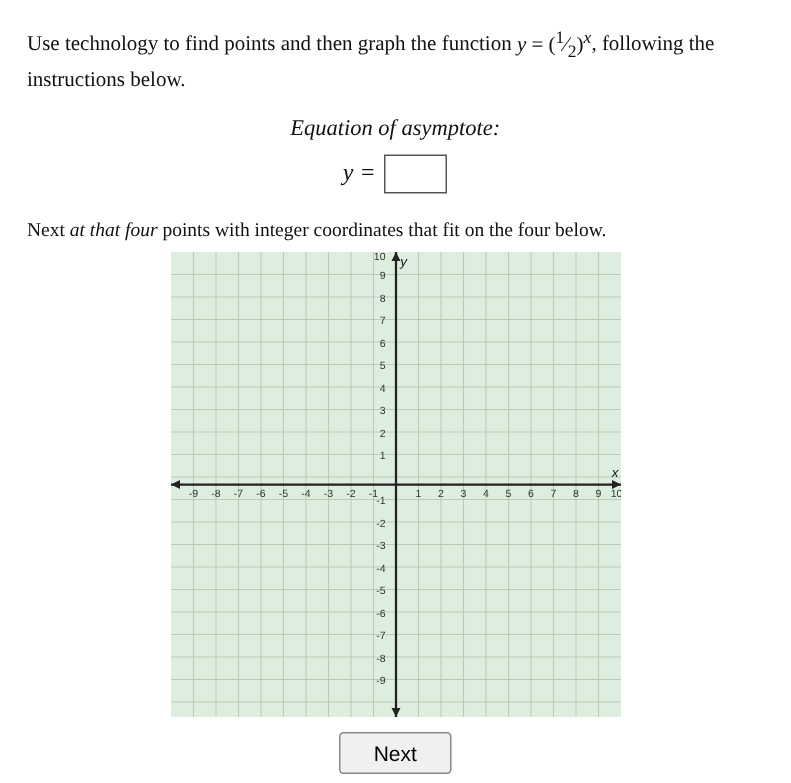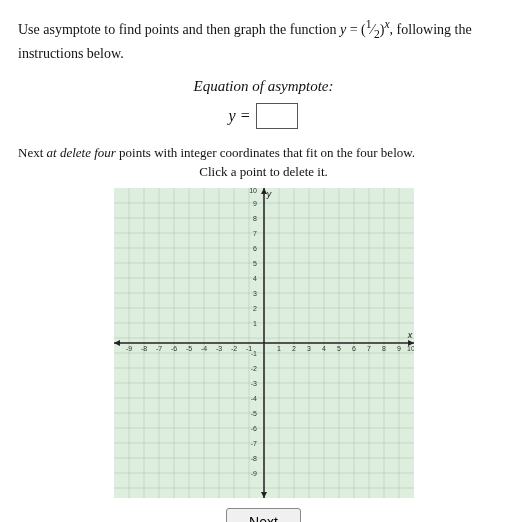--- a/index.html
+++ b/index.html
@@ -72,34 +72,33 @@
       background: #f0f0f0;
       border: 1px solid #888;
       border-radius: 3px;
       cursor: pointer;
     }
   </style>
 </head>
 <body>
 
 <div class="instructions">
-  <span>Use asymptote to find points and then graph the function </span><span><i>y</i> = (<sup>1</sup>⁄<sub>2</sub>)<sup><i>x</i></sup></span><span>, following the instructions below.</span>
+  <span>Use technology to find points and then graph the function </span><span><i>y</i> = (<sup>1</sup>⁄<sub>2</sub>)<sup><i>x</i></sup></span><span>, following the instructions below.</span>
 </div>
 
 <div class="asymptote-section">
   <div class="asymptote-label">Equation of asymptote:</div>
   <div class="asymptote-row">
     <span style="font-style:italic; font-size:16px;">y =</span>
     <input class="asymptote-input" type="text" value="" style="">
   </div>
 </div>
 
 <div class="plot-instructions">
-  <span>Next </span><span class="at-least">at delete four</span><span> points with integer coordinates that fit on the four below.</span><br>
-  <span style="display:block; text-align:center;">Click a point to delete it.</span>
+  <span>Next </span><span class="at-least">at that four</span><span> points with integer coordinates that fit on the four below.</span><br>
 </div>
 
 <div class="graph-container">
   <svg class="graph" width="300" height="310" viewBox="0 0 300 310">
 
     <rect x="0" y="0" width="300" height="310" fill="#deeede"></rect>
 
     <g stroke="#b8ccb8" stroke-width="0.7">
 
       <line x1="15" y1="0" x2="15" y2="310"></line>

